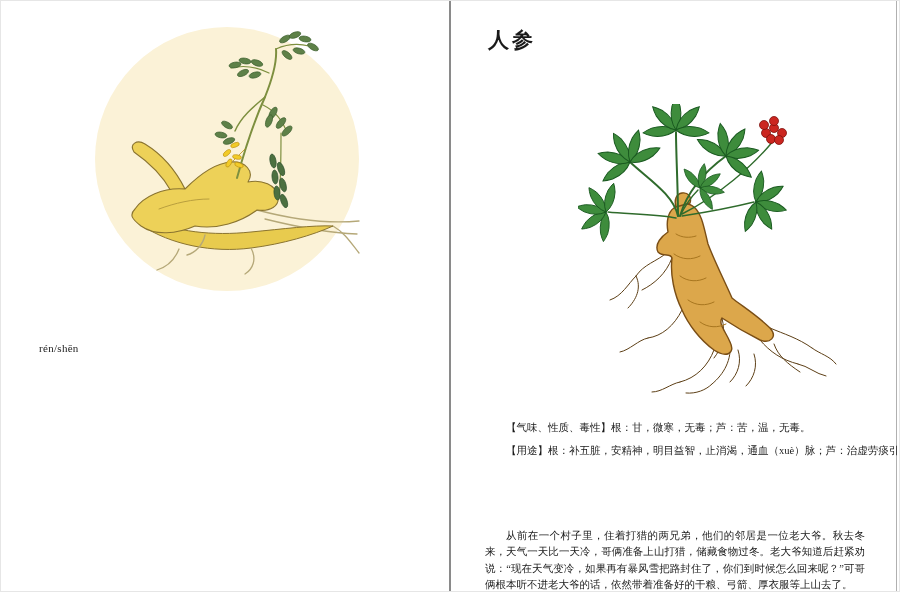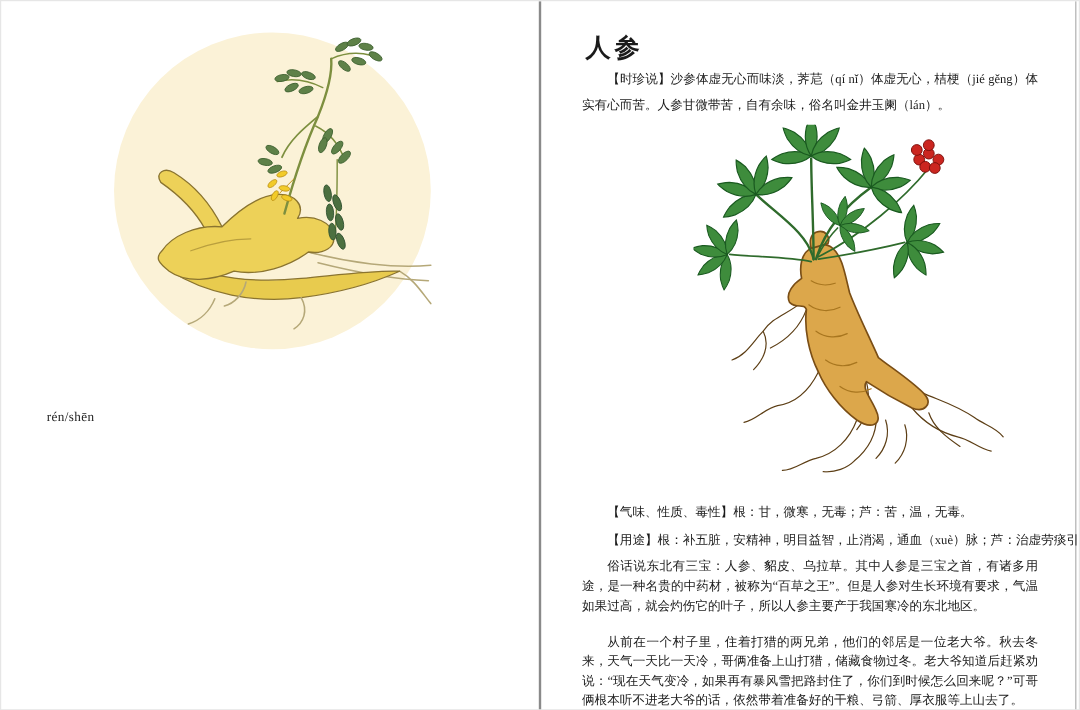--- a/index.html
+++ b/index.html
@@ -117,21 +117,20 @@
     </svg>
     <div class="pinyin">rén/shēn</div>
   </div>
 
   <div class="divider"></div>
   <div class="right-edge"></div>
 
   <div class="page-right">
     <div class="title">人参</div>
 
-    <div class="para p-shizhen">【时珍说】沙参体虚无心而味淡，荠苨（qí nǐ）体虚无心，桔梗（jié gěng）体实有心而苦。人参甘微带苦，自有余味，俗名叫金井玉阑（lán）。</div>
 
     <svg class="right-illus" width="260" height="290" viewBox="0 0 260 290">
       <defs>
         <g id="lfl">
             <path d="M0,0 Q10,-7 24,-4 Q30,-2 33,0 Q30,2 24,4 Q10,7 0,0 Z"></path>
           </g>
         <g id="clus5">
           <use href="#lfl" transform="rotate(-95)"></use>
           <use href="#lfl" transform="rotate(-45)"></use>
           <use href="#lfl" transform="rotate(0)"></use>
@@ -184,17 +183,16 @@
         <circle class="berry" cx="188" cy="29" r="4.5"></circle>
         <circle class="berry" cx="193" cy="35" r="4.5"></circle>
         <circle class="berry" cx="201" cy="36" r="4.5"></circle>
         <circle class="berry" cx="196" cy="17" r="4.5"></circle>
         <circle class="berry" cx="186" cy="21" r="4.5"></circle>
       </g>
     </svg>
 
     <div class="para one-line p-qiwei">【气味、性质、毒性】根：甘，微寒，无毒；芦：苦，温，无毒。</div>
     <div class="para one-line p-use">【用途】根：补五脏，安精神，明目益智，止消渴，通血（xuè）脉；芦：治虚劳痰引。</div>
-    <div class="para p-sanbao">俗话说东北有三宝：人参、貂皮、乌拉草。其中人参是三宝之首，有诸多用途，是一种名贵的中药材，被称为“百草之王”。但是人参对生长环境有要求，气温如果过高，就会灼伤它的叶子，所以人参主要产于我国寒冷的东北地区。</div>
     <div class="para p-story">从前在一个村子里，住着打猎的两兄弟，他们的邻居是一位老大爷。秋去冬来，天气一天比一天冷，哥俩准备上山打猎，储藏食物过冬。老大爷知道后赶紧劝说：“现在天气变冷，如果再有暴风雪把路封住了，你们到时候怎么回来呢？”可哥俩根本听不进老大爷的话，依然带着准备好的干粮、弓箭、厚衣服等上山去了。</div>
   </div>
 
 </div>
 
 </body></html>

